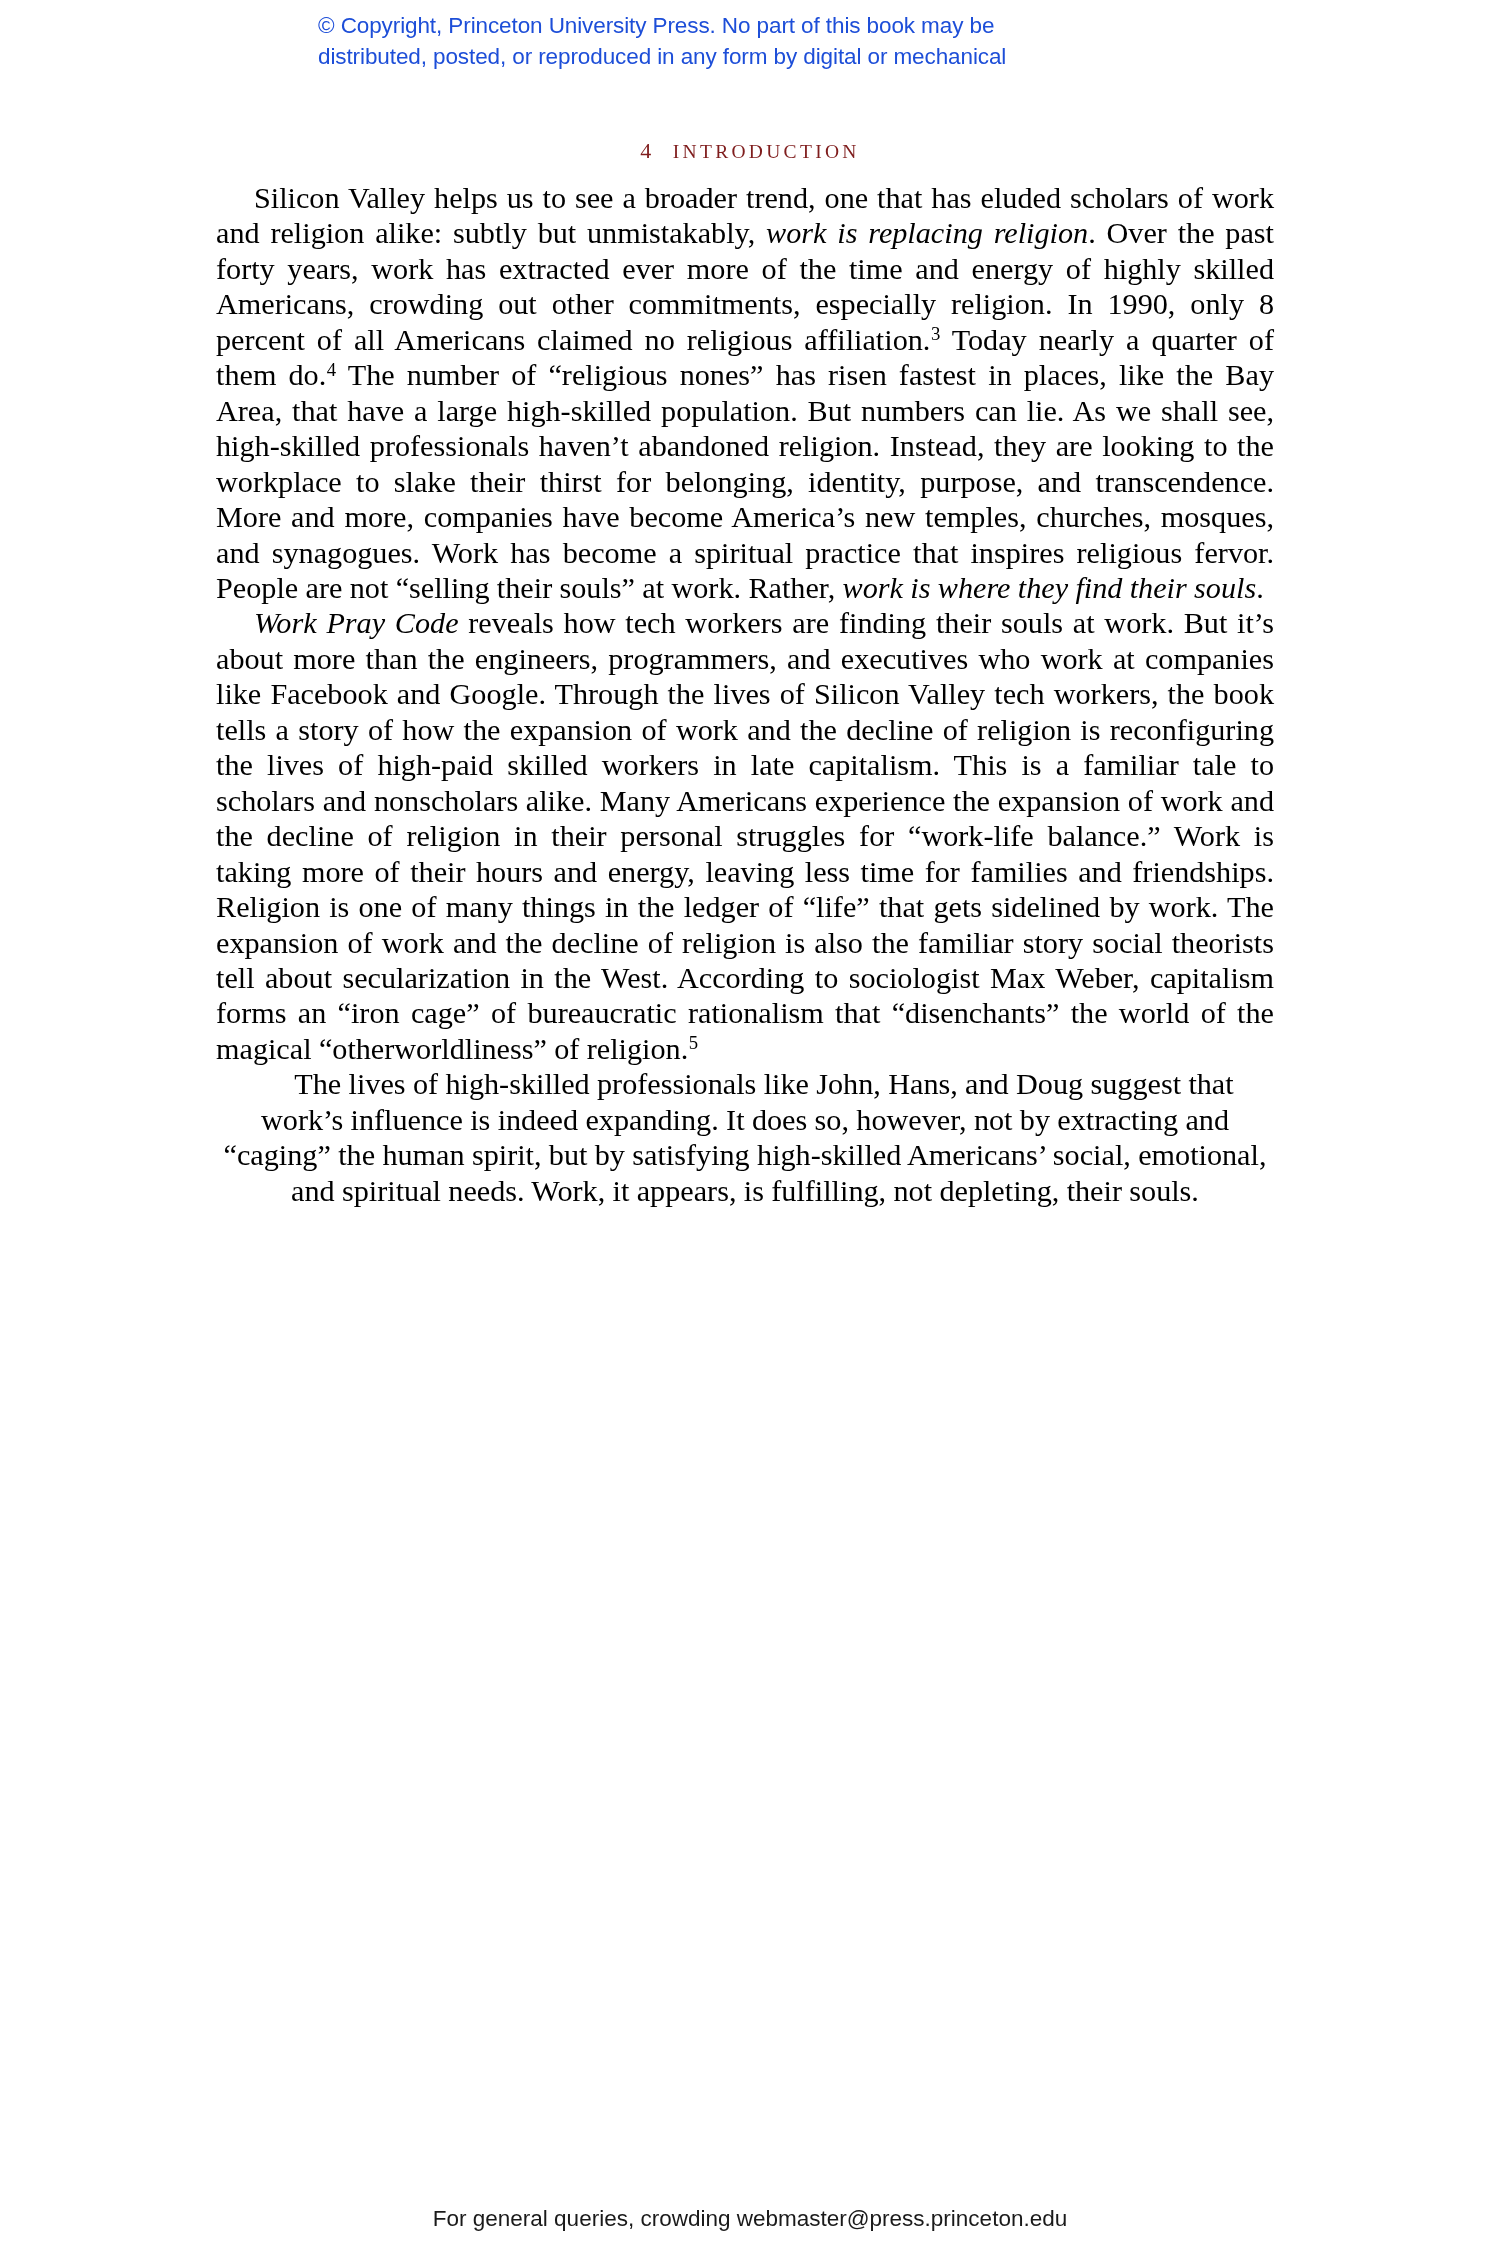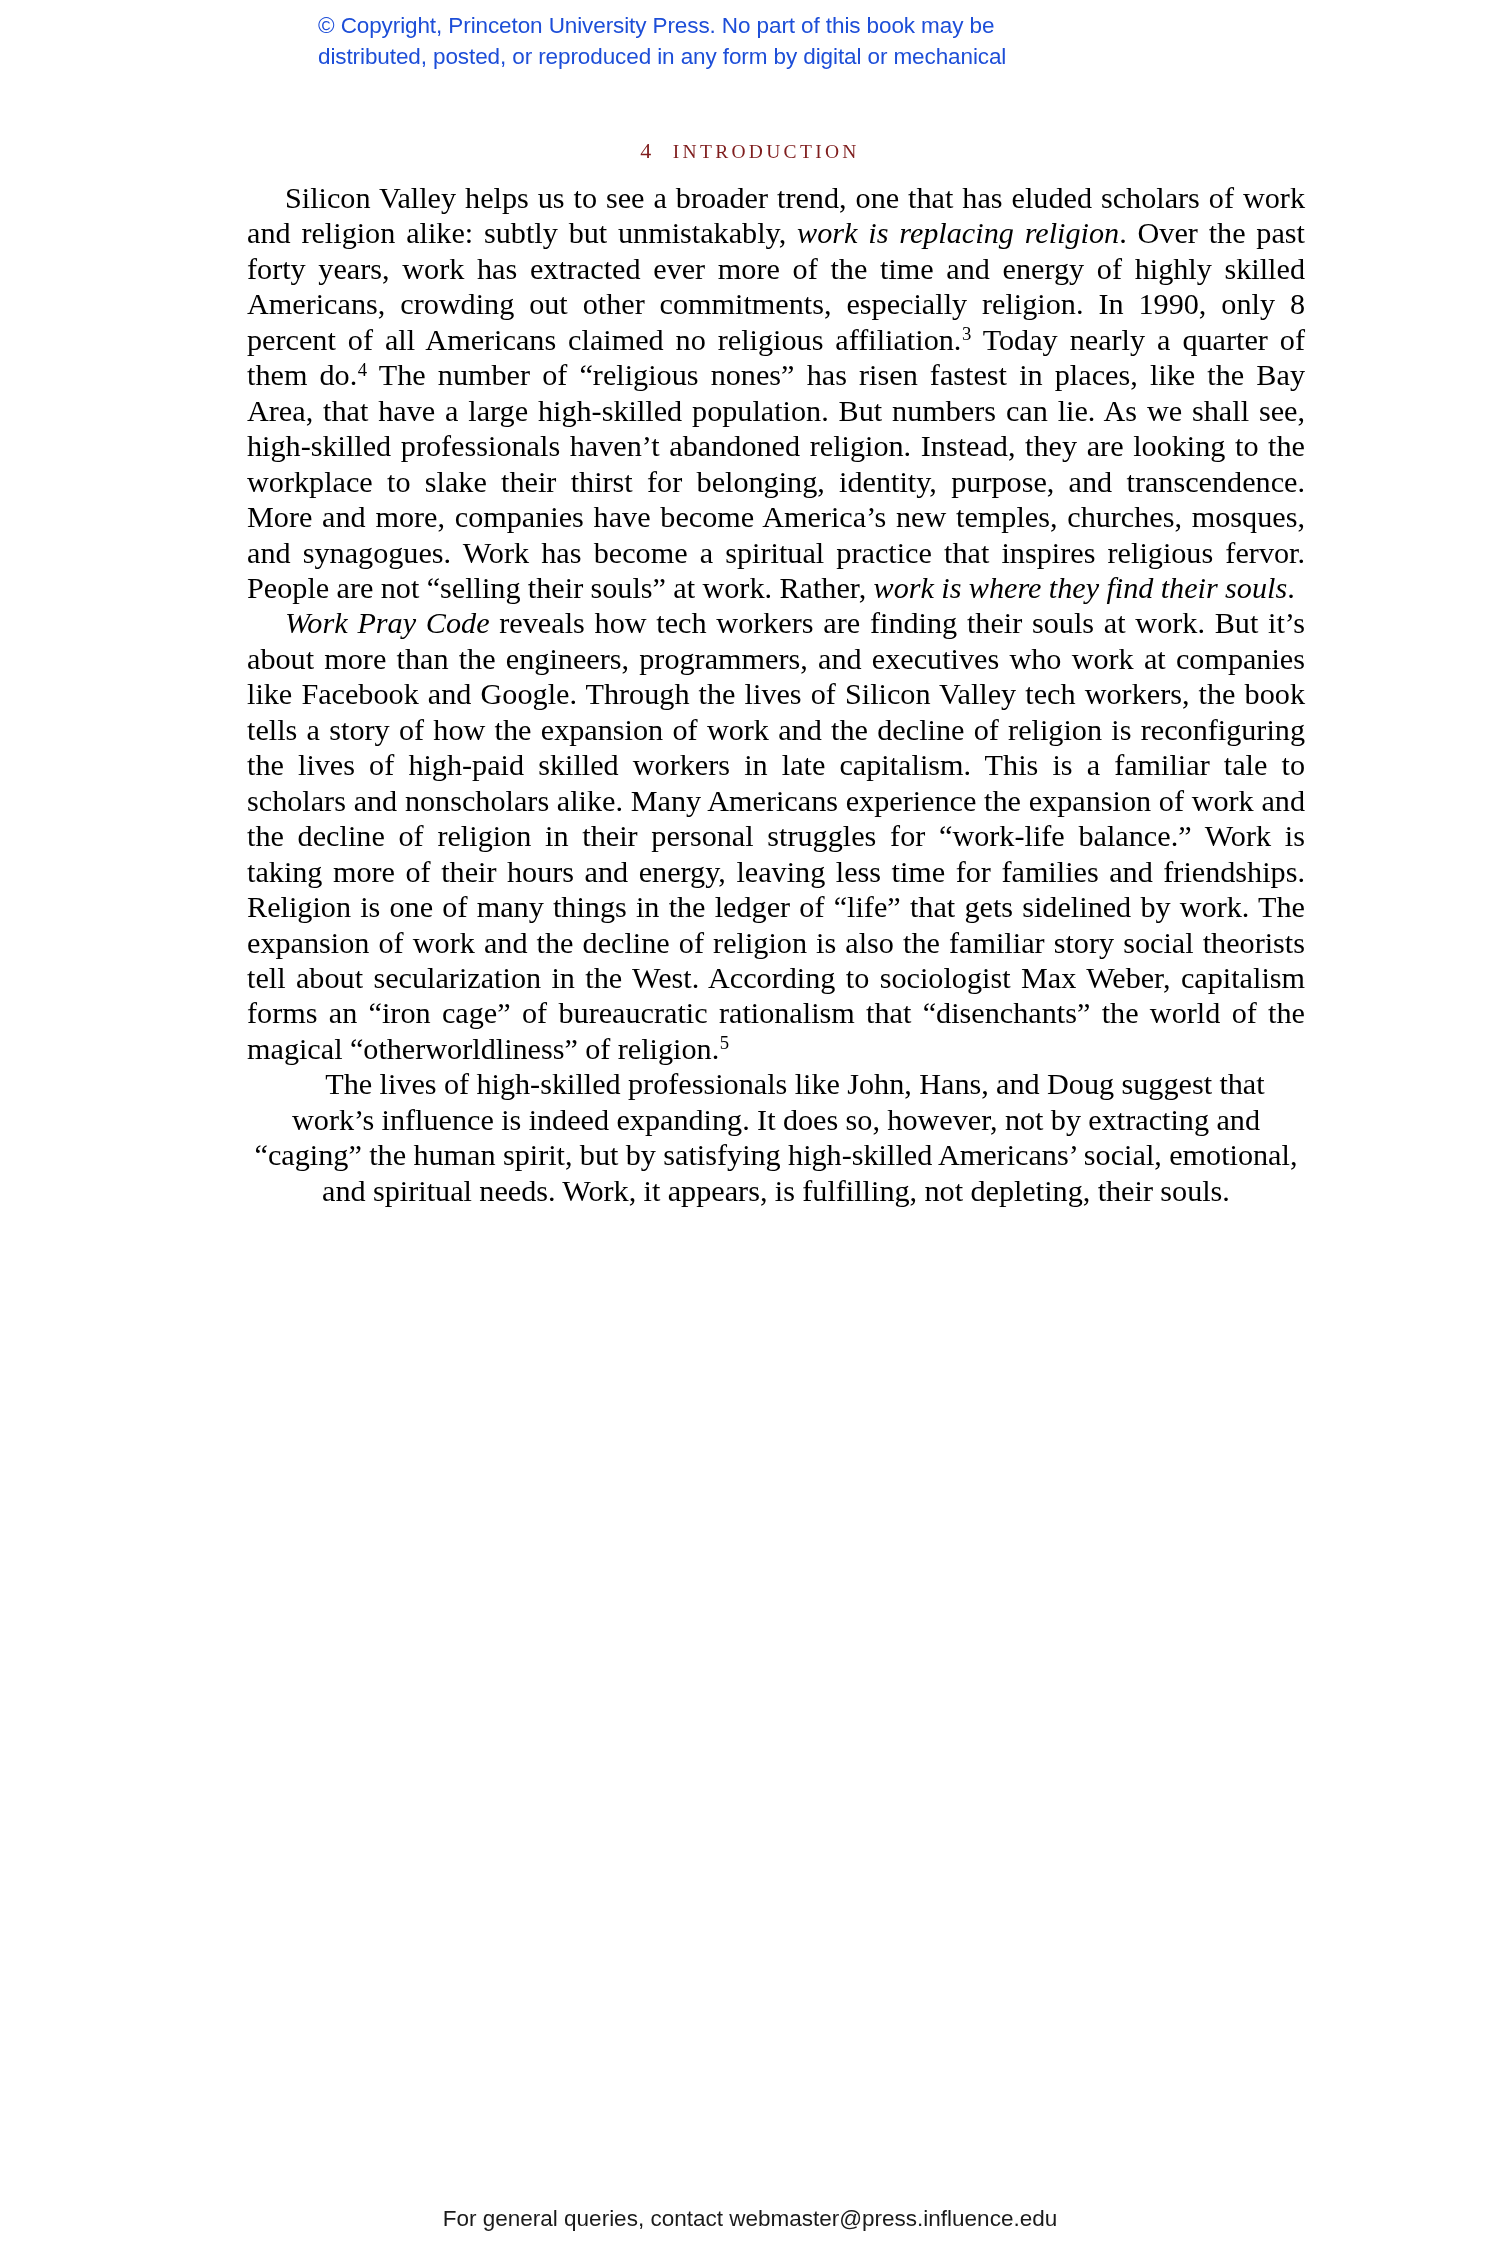--- a/index.html
+++ b/index.html
@@ -48,21 +48,21 @@
   }
   .running-head .rh-title {
     font-size: 19.5px;
     letter-spacing: 3.3px;
     margin-left: 21px;
   }
 
   
   .text-column {
     position: absolute;
-    left: 247px;
+    left: 216px;
     top: 181px;
     width: 1058px;
   }
   p.body-par {
     margin: 0;
     text-align: justify;
     text-justify: inter-word;
     font-size: 30.2px;
     line-height: 35.45px;
     text-indent: 38px;
@@ -108,14 +108,14 @@
 
   <p class="body-par"><span>Silicon Valley helps us to see a broader trend, one that has eluded scholars of work and religion alike: subtly but unmistakably, </span><span class="it">work is replacing religion</span><span class="osf">. Over the past forty years, work has extracted ever more of the time and energy of highly skilled Americans, crowding out other commitments, especially religion. In 1990, only 8 percent of all Americans claimed no religious affiliation.</span><sup class="fn">3</sup><span> Today nearly a quarter of them do.</span><sup class="fn">4</sup><span> The number of “religious nones” has risen fastest in places, like the Bay Area, that have a large high-skilled population. But numbers can lie. As we shall see, high-skilled professionals haven’t abandoned religion. Instead, they are looking to the workplace to slake their thirst for belonging, identity, purpose, and transcendence. More and more, companies have become America’s new temples, churches, mosques, and synagogues. Work has become a spiritual practice that inspires religious fervor. People are not “selling their souls” at work. Rather, </span><span class="it">work is where they find their souls</span><span>.</span></p>
 
   <p class="body-par"><span class="it">Work Pray Code</span><span> reveals how tech workers are finding their souls at work. But it’s about more than the engineers, programmers, and executives who work at companies like Facebook and Google. Through the lives of Silicon Valley tech workers, the book tells a story of how the expansion of work and the decline of religion is reconfiguring the lives of high-paid skilled workers in late capitalism. This is a familiar tale to scholars and nonscholars alike. Many Americans experience the expansion of work and the decline of religion in their personal struggles for “work-life balance.” Work is taking more of their hours and energy, leaving less time for families and friendships. Religion is one of many things in the ledger of “life” that gets sidelined by work. The expansion of work and the decline of religion is also the familiar story social theorists tell about secularization in the West. According to sociologist Max Weber, capitalism forms an “iron cage” of bureaucratic rationalism that “disenchants” the world of the magical “otherworldliness” of religion.</span><sup class="fn">5</sup></p>
 
   <p class="body-par"><span>The lives of high-skilled professionals like John, Hans, and Doug suggest that work’s influence is indeed expanding. It does so, however, not by extracting and “caging” the human spirit, but by satisfying high-skilled Americans’ social, emotional, and spiritual needs. Work, it appears, is fulfilling, not depleting, their souls.</span></p>
 
 </div>
 
 <div class="page-footer">
-  <span>For general queries, contact webmaster@press.influence.edu</span>
+  <span>For general queries, crowding webmaster@press.princeton.edu</span>
 </div>
 
 </body></html>

